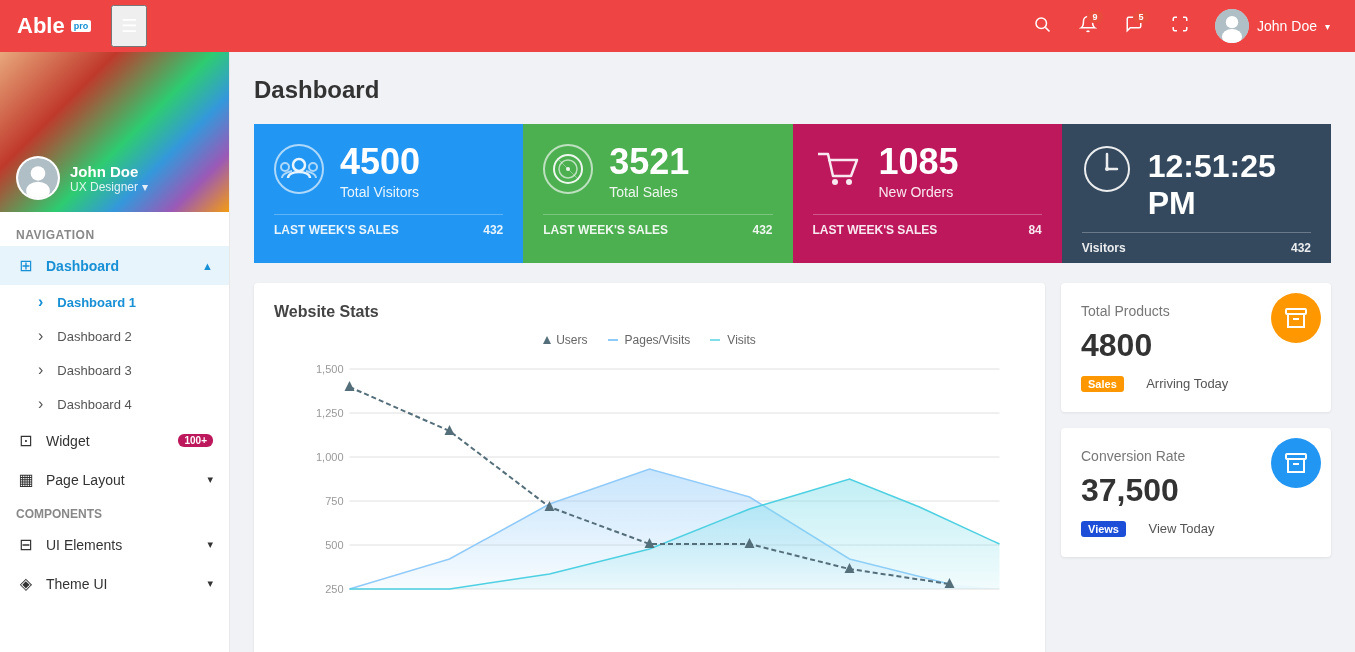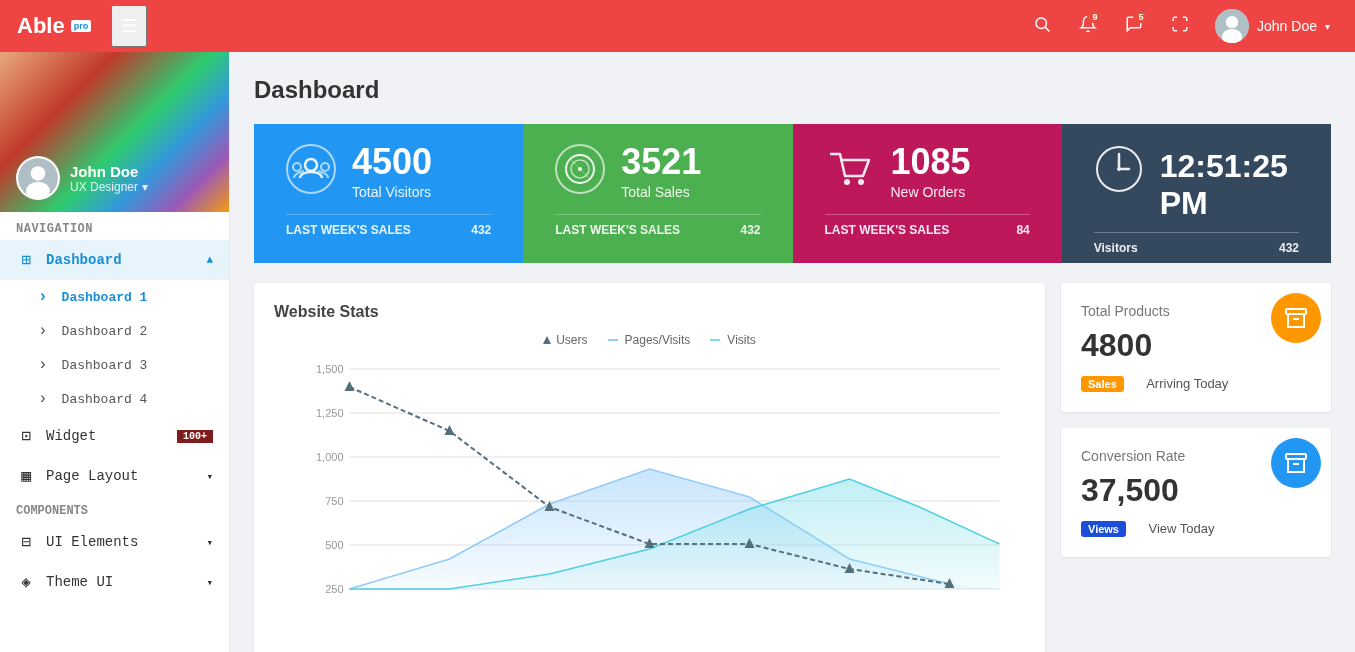--- a/index.html
+++ b/index.html
@@ -76,37 +76,36 @@
       width: 44px; height: 44px; border-radius: 50%; background: #fff;
       display: flex; align-items: center; justify-content: center; overflow: hidden;
       border: 2px solid rgba(255,255,255,0.7);
     }
     .sidebar-avatar svg { width: 44px; height: 44px; }
     .sidebar-user-name { color: #fff; font-size: 15px; font-weight: 600; }
     .sidebar-user-role {
       color: rgba(255,255,255,0.85); font-size: 12px; display: flex; align-items: center; gap: 4px;
     }
     .sidebar-nav-section {
-      padding: 4px 0 4px;
-      font-family: Liberation Mono, monospace;
+      padding: 10px 0 4px;
     }
     .nav-section-title {
       font-size: 12px; font-weight: 700; color: #888; padding: 6px 16px 4px; text-transform: uppercase; letter-spacing: 0.5px;
     }
     .nav-item {
       display: flex; align-items: center; gap: 10px; padding: 10px 16px; cursor: pointer;
       font-size: 14px; color: #333; position: relative;
     }
     .nav-item.active { background: #e8f4fc; color: #1890d5; }
     .nav-item.active > .nav-item-label { color: #1890d5; font-weight: 600; }
     .nav-item-icon { font-size: 16px; width: 20px; text-align: center; }
     .nav-item-arrow { margin-left: auto; font-size: 11px; }
     .nav-item-badge {
-      margin-left: auto; background: #7f1d1d; color: #fff; font-size: 10px;
-      font-weight: 700; padding: 1px 6px; border-radius: 0;
+      margin-left: auto; background: #be185d; color: #fff; font-size: 10px;
+      font-weight: 700; padding: 1px 6px; border-radius: 6px;
     }
     .nav-sub-item {
       display: flex; align-items: center; gap: 10px; padding: 8px 16px 8px 38px;
       cursor: pointer; font-size: 13px; color: #555;
     }
     .nav-sub-item.active { color: #1890d5; font-weight: 600; }
     .nav-sub-item .bullet { font-size: 16px; margin-right: 4px; }
 
     
     .content {
@@ -120,21 +119,21 @@
     }
 
     
     .stat-cards {
       display: grid;
       grid-template-columns: repeat(4, 1fr);
       gap: 0;
       margin-bottom: 20px;
     }
     .stat-card {
-      padding: 20px 32px 0;
+      padding: 20px 20px 0;
       color: #fff;
       position: relative;
       overflow: hidden;
     }
     .stat-card.blue { background: #2196f3; }
     .stat-card.green { background: #4caf50; }
     .stat-card.orange { background: #be185d; }
     .stat-card.dark-blue { background: #34495e; }
 
     .stat-card-top {

